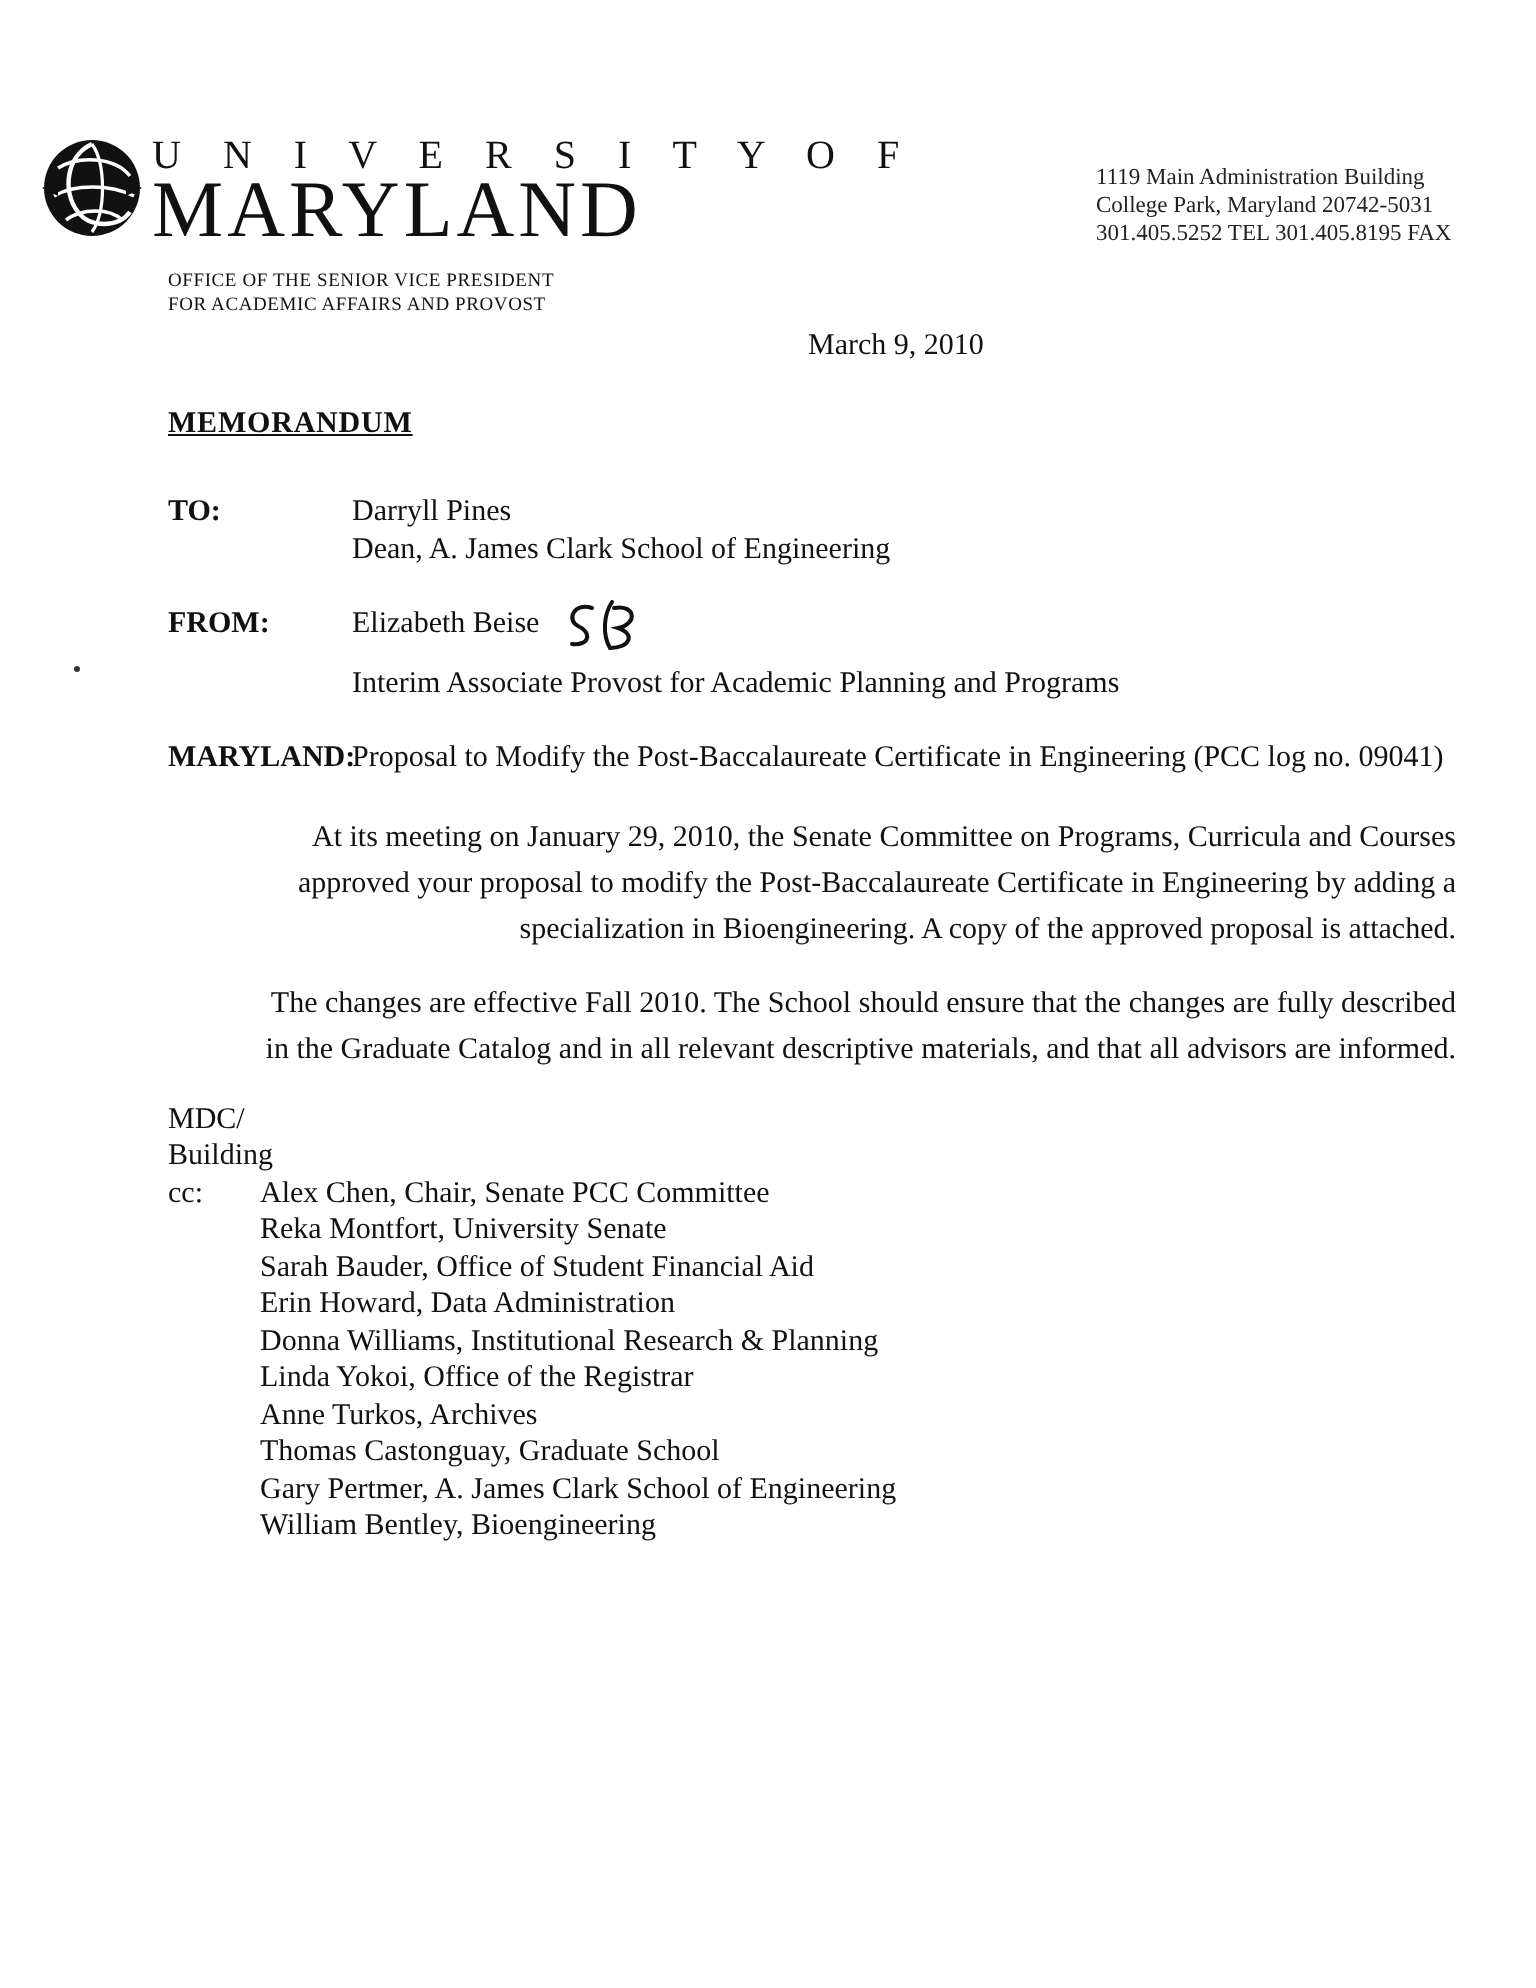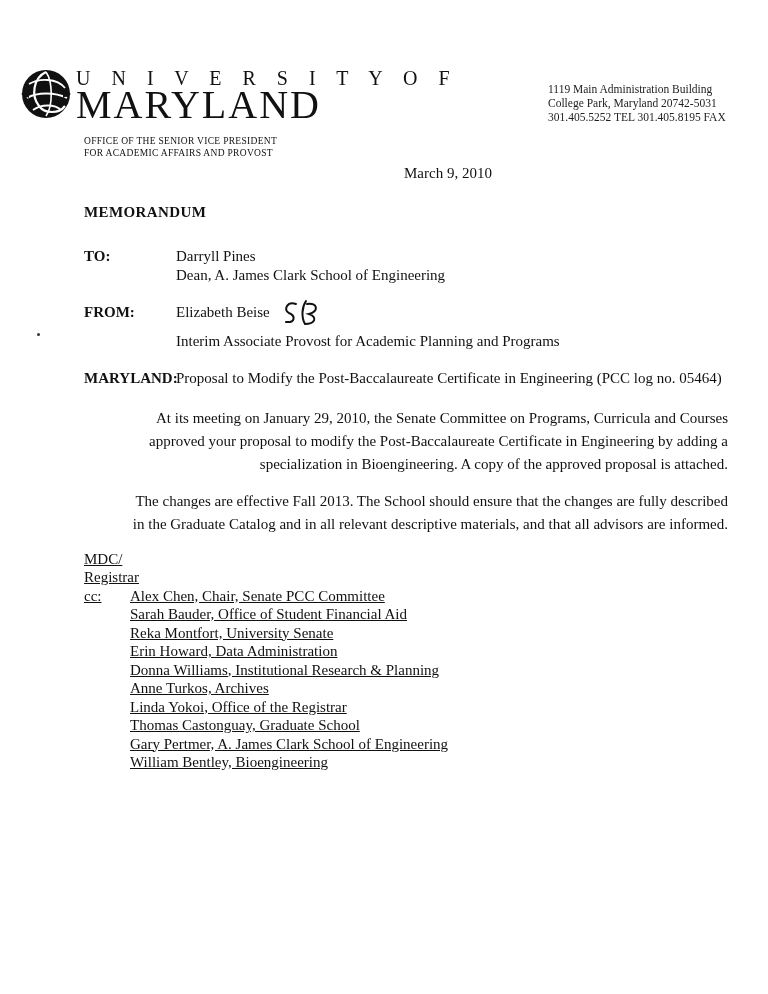--- a/index.html
+++ b/index.html
@@ -35,36 +35,36 @@
   }
   .address-block {
     position: absolute; left: 548px; top: 82px;
     font-size: 11.5px; line-height: 14px; color: #222;
   }
 
   
   .content { position: absolute; top: 165px; left: 84px; width: 644px; }
   .date-line { margin-left: 320px; font-size: 15px; margin-bottom: 22px; }
   .memo-title {
-    font-size: 15px; font-weight: 700; 
+    font-size: 15px; font-weight: 700; text-decoration: underline;
     letter-spacing: 0.4px; margin-bottom: 26px;
   }
   .memo-row { display: flex; margin-bottom: 19px; font-size: 15px; line-height: 18.5px; justify-content: space-between; }
   .memo-label { width: 92px; flex: 0 0 92px; font-weight: 700; }
   .memo-value { flex: 1; max-width: 552px; }
   .from-name-line { display: flex; align-items: flex-start; gap: 10px; }
   .signature { margin-top: -6px; }
 
   .paragraph {
     font-size: 15px; line-height: 23px; margin: 0 0 14px 0;
     text-indent: 45px; text-align: right;
   }
   .para-wrap { margin-top: 12px; }
 
-  .footer-block { margin-top: 14px; font-size: 15px; line-height: 18.5px; text-decoration: underline; }
+  .footer-block { margin-top: 14px; font-size: 15px; line-height: 18.5px; }
   .cc-row { display: flex; }
   .cc-label { width: 46px; flex: 0 0 46px; }
   .cc-list div { line-height: 18.5px; }
 
   .stray-dot {
     position: absolute; left: 37px; top: 333px;
     width: 3px; height: 3px; border-radius: 50%; background: #333;
   }
 </style>
 </head>
@@ -131,41 +131,41 @@
               <path d="M26 4 C22 10, 21 20, 25 27 C35 27, 38 20, 29 17 C39 15, 38 5, 27 7" stroke="#111" stroke-width="2" fill="none" stroke-linecap="round"></path>
             </svg>
           </span>
         </div>
         <div>Interim Associate Provost for Academic Planning and Programs</div>
       </div>
     </div>
 
     <div class="memo-row">
       <div class="memo-label">MARYLAND:</div>
-      <div class="memo-value">Proposal to Modify the Post-Baccalaureate Certificate in Engineering (PCC log no. 05464)</div>
+      <div class="memo-value">Proposal to Modify the Post-Baccalaureate Certificate in Engineering (PCC log no. 09041)</div>
     </div>
 
     <div class="para-wrap">
       <p class="paragraph">At its meeting on January 29, 2010, the Senate Committee on Programs, Curricula and Courses approved your proposal to modify the Post-Baccalaureate Certificate in Engineering by adding a specialization in Bioengineering.  A copy of the approved proposal is attached.</p>
-      <p class="paragraph">The changes are effective Fall 2013.  The School should ensure that the changes are fully described in the Graduate Catalog and in all relevant descriptive materials, and that all advisors are informed.</p>
+      <p class="paragraph">The changes are effective Fall 2010.  The School should ensure that the changes are fully described in the Graduate Catalog and in all relevant descriptive materials, and that all advisors are informed.</p>
     </div>
 
     <div class="footer-block">
       <div>MDC/</div>
-      <div>Registrar</div>
+      <div>Building</div>
       <div class="cc-row">
         <div class="cc-label">cc:</div>
         <div class="cc-list">
           <div>Alex Chen, Chair, Senate PCC Committee</div>
+          <div>Reka Montfort, University Senate</div>
           <div>Sarah Bauder, Office of Student Financial Aid</div>
-          <div>Reka Montfort, University Senate</div>
           <div>Erin Howard, Data Administration</div>
           <div>Donna Williams, Institutional Research &amp; Planning</div>
+          <div>Linda Yokoi, Office of the Registrar</div>
           <div>Anne Turkos, Archives</div>
-          <div>Linda Yokoi, Office of the Registrar</div>
           <div>Thomas Castonguay, Graduate School</div>
           <div>Gary Pertmer, A. James Clark School of Engineering</div>
           <div>William Bentley, Bioengineering</div>
         </div>
       </div>
     </div>
 
   </div>
 </div>
 

